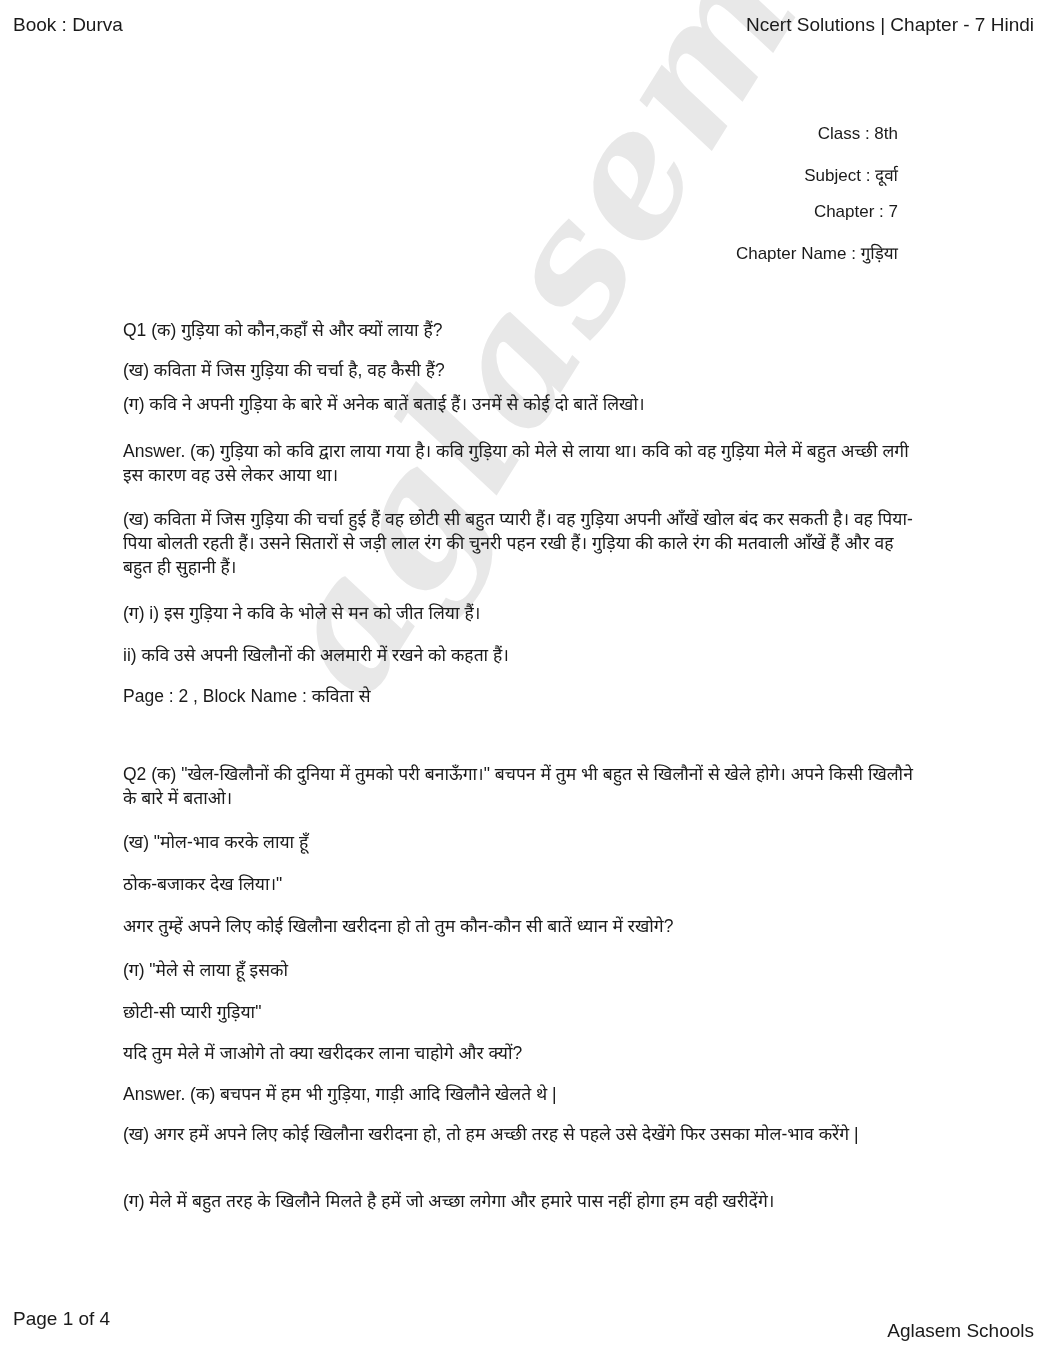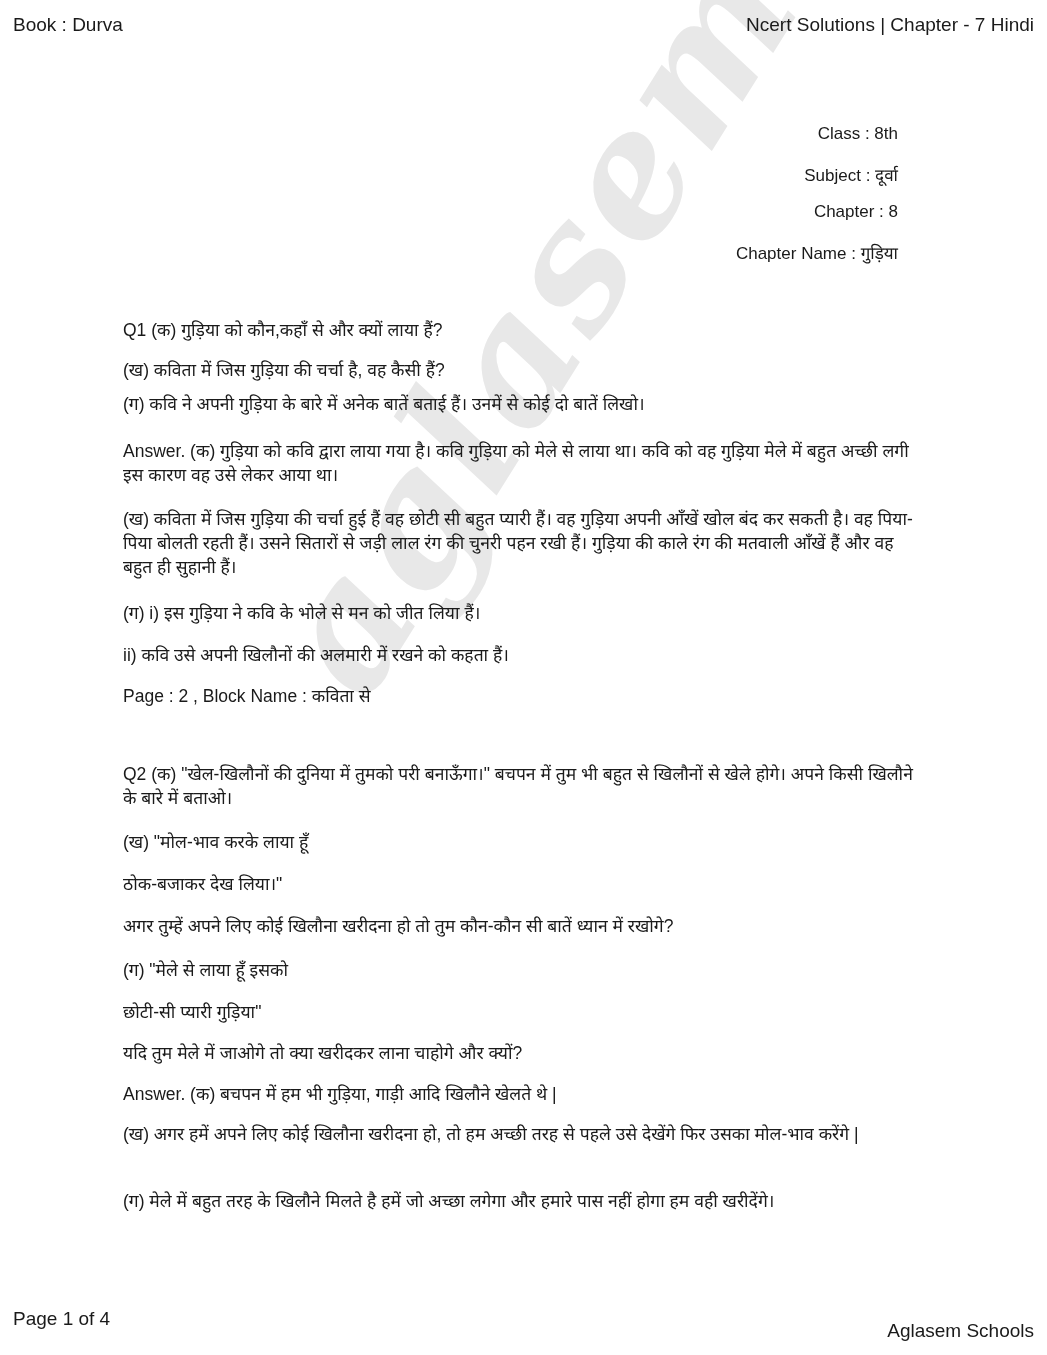--- a/index.html
+++ b/index.html
@@ -25,21 +25,21 @@
 <body>
 
 <div class="watermark">aglasem.com</div>
 
 <div class="content">
   <div class="hdr-left">Book : Durva</div>
   <div class="hdr-right">Ncert Solutions | Chapter - 7 Hindi</div>
 
   <div class="meta" style="top:124px">Class : 8th</div>
   <div class="meta" style="top:163px">Subject : दूर्वा</div>
-  <div class="meta" style="top:202px">Chapter : 8</div>
+  <div class="meta" style="top:202px">Chapter : 7</div>
   <div class="meta" style="top:241px">Chapter Name : गुड़िया</div>
 
   <div class="line" style="top:318px">Q1 (क) गुड़िया को कौन,कहाँ से और क्यों लाया हैं?</div>
   <div class="line" style="top:358px">(ख) कविता में जिस गुड़िया की चर्चा है, वह कैसी हैं?</div>
   <div class="line" style="top:392px">(ग) कवि ने अपनी गुड़िया के बारे में अनेक बातें बताई हैं। उनमें से कोई दो बातें लिखो।</div>
   <div class="line" style="top:439px">Answer. (क) गुड़िया को कवि द्वारा लाया गया है। कवि गुड़िया को मेले से लाया था। कवि को वह गुड़िया मेले में बहुत अच्छी लगी इस कारण वह उसे लेकर आया था।</div>
   <div class="line" style="top:507px">(ख) कविता में जिस गुड़िया की चर्चा हुई हैं वह छोटी सी बहुत प्यारी हैं। वह गुड़िया अपनी आँखें खोल बंद कर सकती है। वह पिया- पिया बोलती रहती हैं। उसने सितारों से जड़ी लाल रंग की चुनरी पहन रखी हैं। गुड़िया की काले रंग की मतवाली आँखें हैं और वह बहुत ही सुहानी हैं।</div>
   <div class="line" style="top:601px">(ग) i)  इस गुड़िया ने कवि के भोले से मन को जीत लिया हैं।</div>
   <div class="line" style="top:643px">ii) कवि उसे अपनी खिलौनों की अलमारी में रखने को कहता हैं।</div>
   <div class="line" style="top:684px">Page : 2 , Block Name : कविता से</div>

